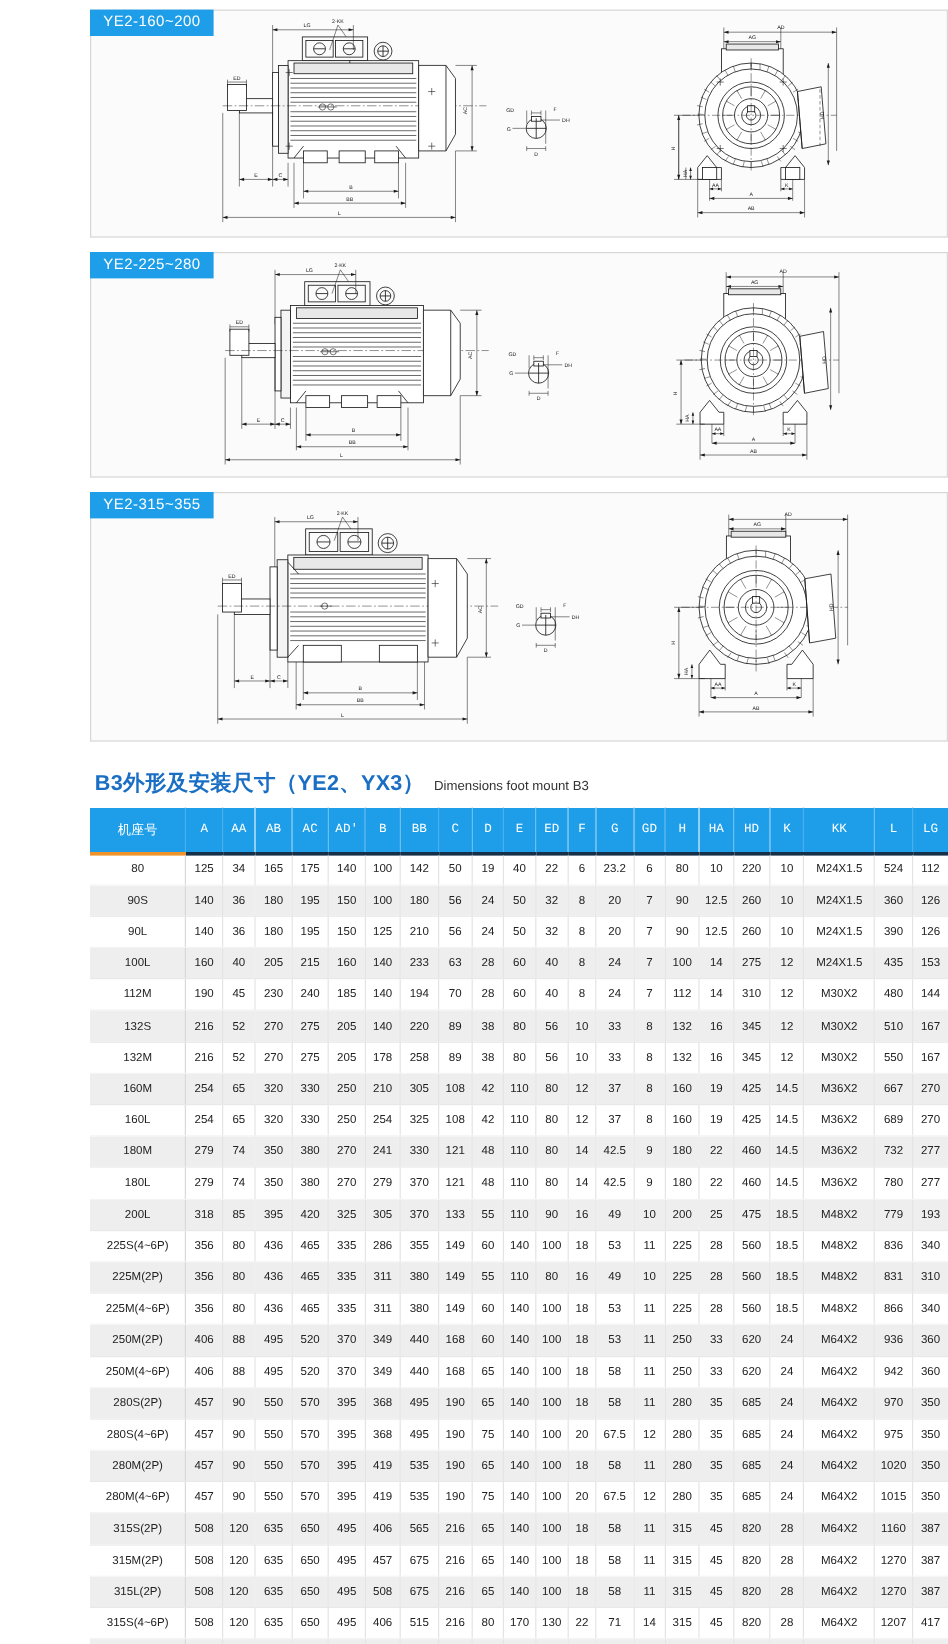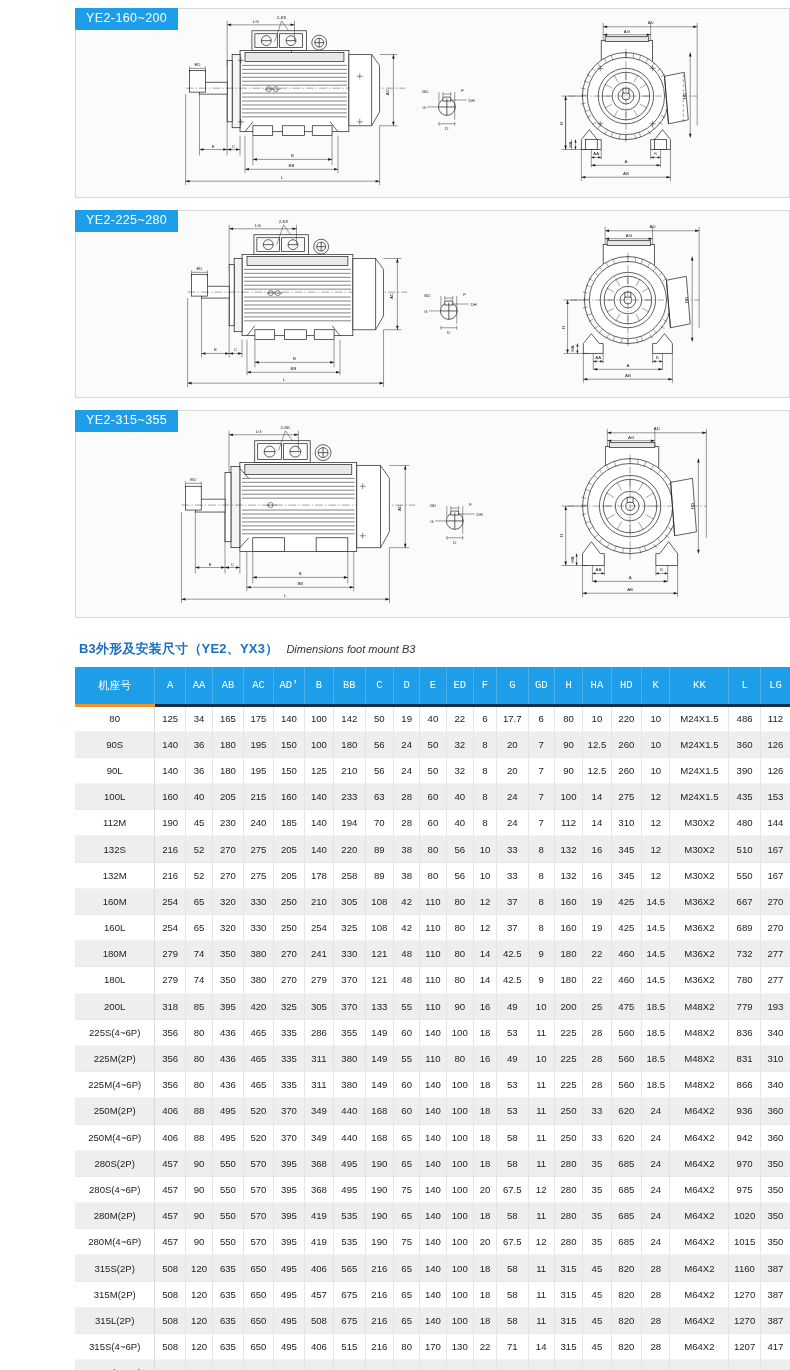--- a/index.html
+++ b/index.html
@@ -51,28 +51,27 @@
     width: 715px;
   }
   .section-title-row {
     display: flex;
     align-items: baseline;
     gap: 8px;
     padding: 0 0 9px 4px;
   }
   .section-title-cn {
     color: #1a6fc4;
-    font-size: 13px;
+    font-size: 18px;
     font-weight: bold;
     letter-spacing: .2px;
   }
   .section-title-en {
     color: #333333;
     font-size: 11px;
-    font-style: italic;
   }
 
   table.dims {
     border-collapse: collapse;
     width: 715px;
     table-layout: fixed;
   }
   table.dims th, table.dims td {
     text-align: center;
     vertical-align: middle;
@@ -943,28 +942,28 @@
             <td>165</td>
             <td>175</td>
             <td>140</td>
             <td>100</td>
             <td>142</td>
             <td>50</td>
             <td>19</td>
             <td>40</td>
             <td>22</td>
             <td>6</td>
-            <td>17.7</td>
+            <td>23.2</td>
             <td>6</td>
             <td>80</td>
             <td>10</td>
             <td>220</td>
             <td>10</td>
             <td>M24X1.5</td>
-            <td>486</td>
+            <td>524</td>
             <td>112</td>
           </tr>
           <tr>
             <td>90S</td>
             <td>140</td>
             <td>36</td>
             <td>180</td>
             <td>195</td>
             <td>150</td>
             <td>100</td>

